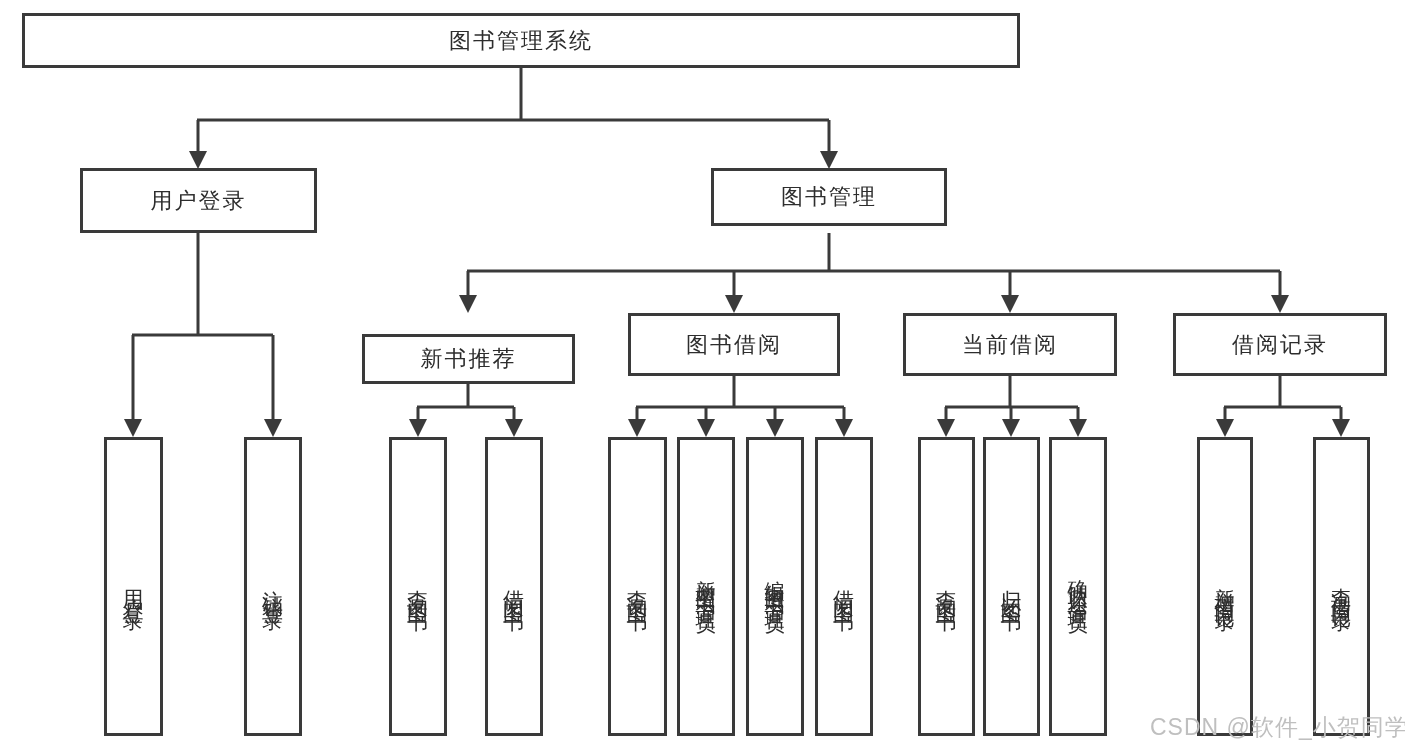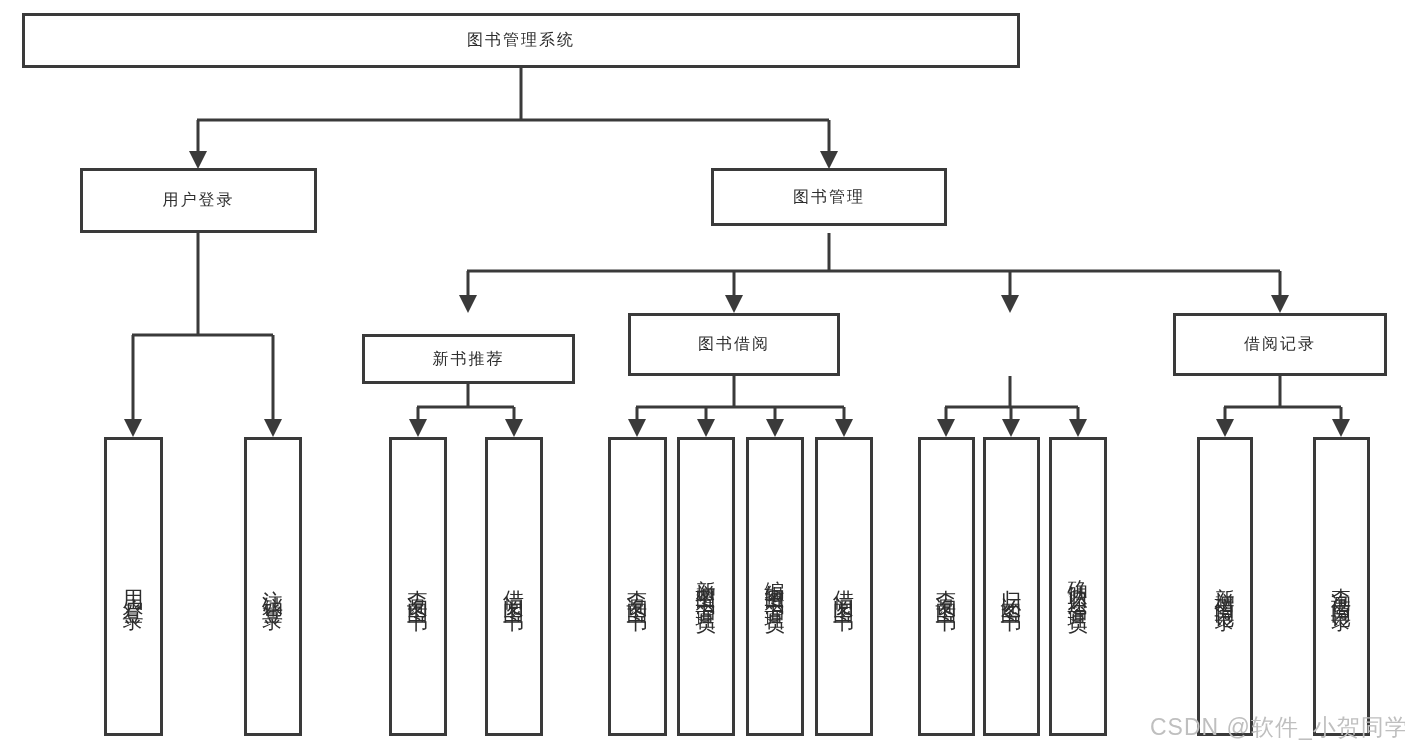--- a/index.html
+++ b/index.html
@@ -40,21 +40,21 @@
   .node {
     position: absolute;
     background: var(--box_background);
     border: 3px solid var(--line);
     display: flex;
     align-items: center;
     justify-content: center;
     color: var(--text);
   }
   .hnode {
-    font-size: 16px;
+    font-size: 22px;
     letter-spacing: 2px;
     white-space: nowrap;
   }
   .root  { left: 22px;  top: 13px;  width: 998px; height: 55px; }
   .l2a   { left: 80px;  top: 168px; width: 237px; height: 65px; }
   .l2b   { left: 711px; top: 168px; width: 236px; height: 58px; }
   .l3a   { left: 362px;  top: 313px; width: 213px; height: 50px; margin-top: 21px; }
   .l3b   { left: 628px;  top: 313px; width: 212px; height: 63px; }
   .l3c   { left: 903px;  top: 313px; width: 214px; height: 63px; }
   .l3d   { left: 1173px; top: 313px; width: 214px; height: 63px; text-align: right; }
@@ -165,20 +165,23 @@
   <div class="node hnode l2b">
     <span>图书管理</span>
   </div>
 
   <div class="node hnode l3a">
     <span>新书推荐</span>
   </div>
   <div class="node hnode l3b">
     <span>图书借阅</span>
   </div>
+  <div class="node hnode l3c">
+    <span>当前借阅</span>
+  </div>
   <div class="node hnode l3d">
     <span>借阅记录</span>
   </div>
 
   <div class="node leaf g1l1">
     <span>用户登录</span>
   </div>
   <div class="node leaf g1l2">
     <span>注销登录</span>
   </div>

